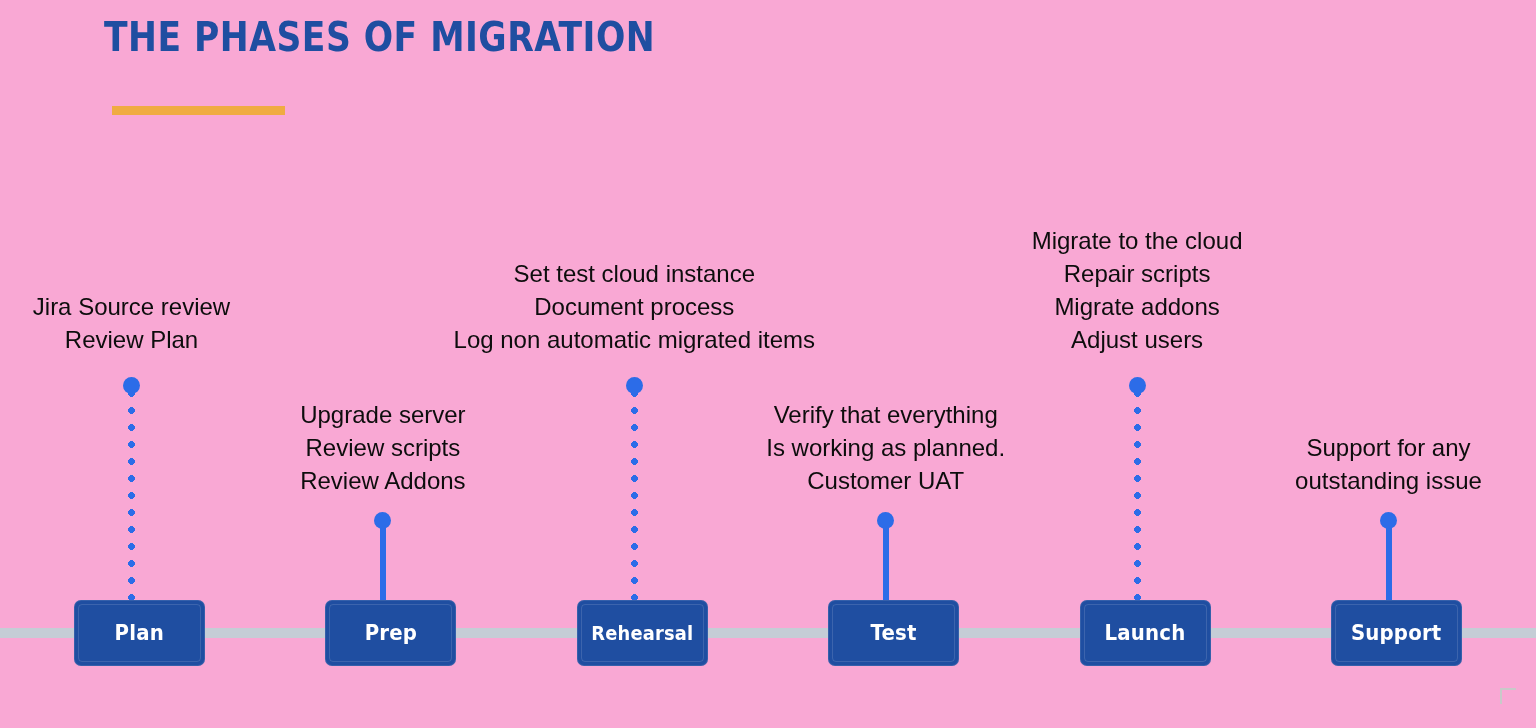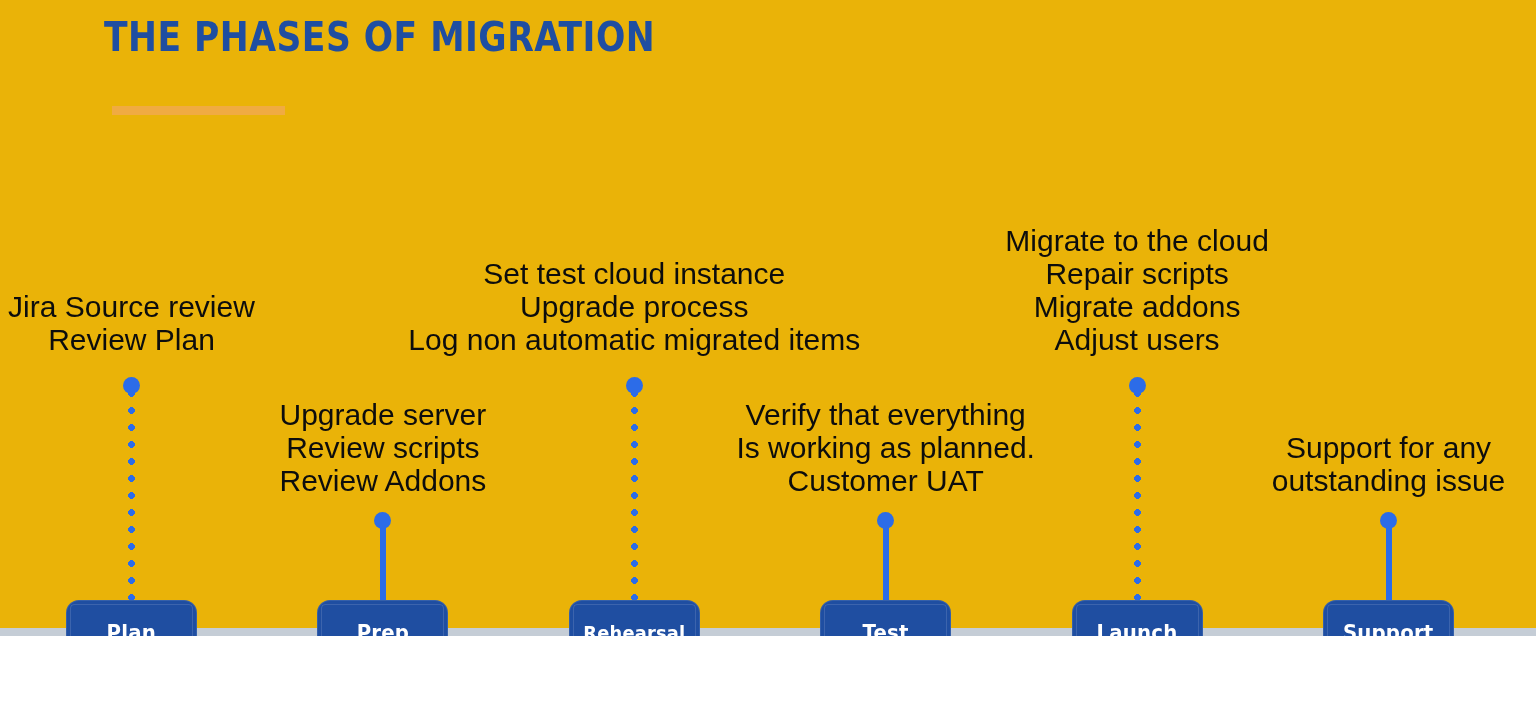--- a/index.html
+++ b/index.html
@@ -9,22 +9,22 @@
     background: #ffffff;
   }
   body {
     font-family: "Liberation Sans", sans-serif;
     -webkit-font-smoothing: antialiased;
   }
 
   #slide {
     position: relative;
     width: 1536px;
-    height: 636px;
-    background: #eab308;
+    height: 728px;
+    background: #f9a8d4;
     overflow: hidden;
   }
 
   
   #title {
     position: absolute;
     left: 104px;
     top: 14px;
     font-size: 40px;
     font-weight: 700;
@@ -62,21 +62,21 @@
     top: 0;
     width: 0;
     height: 728px;
   }
 
   
   .desc {
     position: absolute;
     transform: translateX(-50%);
     text-align: center;
-    font-size: 30px;
+    font-size: 24px;
     line-height: 33px;
     color: #0d0d0d;
     font-family: "Liberation Sans", sans-serif;
     white-space: pre-line;
     width: 560px;
     left: 0;
   }
   .desc.tall { bottom: 372px; }
   .desc.short { bottom: 231px; }
 
@@ -112,27 +112,27 @@
     height: 215px;
     background-image: radial-gradient(circle closest-side, #2c6ce8 99%, rgba(0,0,0,0) 100%);
     background-size: 7px 17px;
     background-repeat: repeat-y;
     background-position: center top;
   }
 
   
   .box {
     position: absolute;
-    left: 0;
+    left: 8px;
     top: 600px;
     width: 131px;
     height: 66px;
     margin-left: -65.5px;
     background: #1f4ea1;
-    border-radius: 13px;
+    border-radius: 7px;
     box-shadow: inset 0 0 0 1px rgba(255,255,255,0.10);
     display: flex;
     align-items: center;
     justify-content: center;
   }
   .box-inner {
     position: absolute;
     left: 4px; right: 4px; top: 4px; bottom: 4px;
     border: 1px solid rgba(255,255,255,0.13);
     border-radius: 4px;
@@ -190,21 +190,21 @@
 Review Addons</div>
         <div class="connector solid"></div>
         <div class="dot short"></div>
         <div class="box">
           <div class="box-inner"></div>
           <span class="box-label">Prep</span>
         </div>
       </div>
       <div class="phase" style="left: 634.3px;">
         <div class="desc tall">Set test cloud instance
-Upgrade process
+Document process
 Log non automatic migrated items</div>
         <div class="connector dotted"></div>
         <div class="dot tall"></div>
         <div class="box">
           <div class="box-inner"></div>
           <span class="box-label small">Rehearsal</span>
         </div>
       </div>
       <div class="phase" style="left: 885.7px;">
         <div class="desc short">Verify that everything

